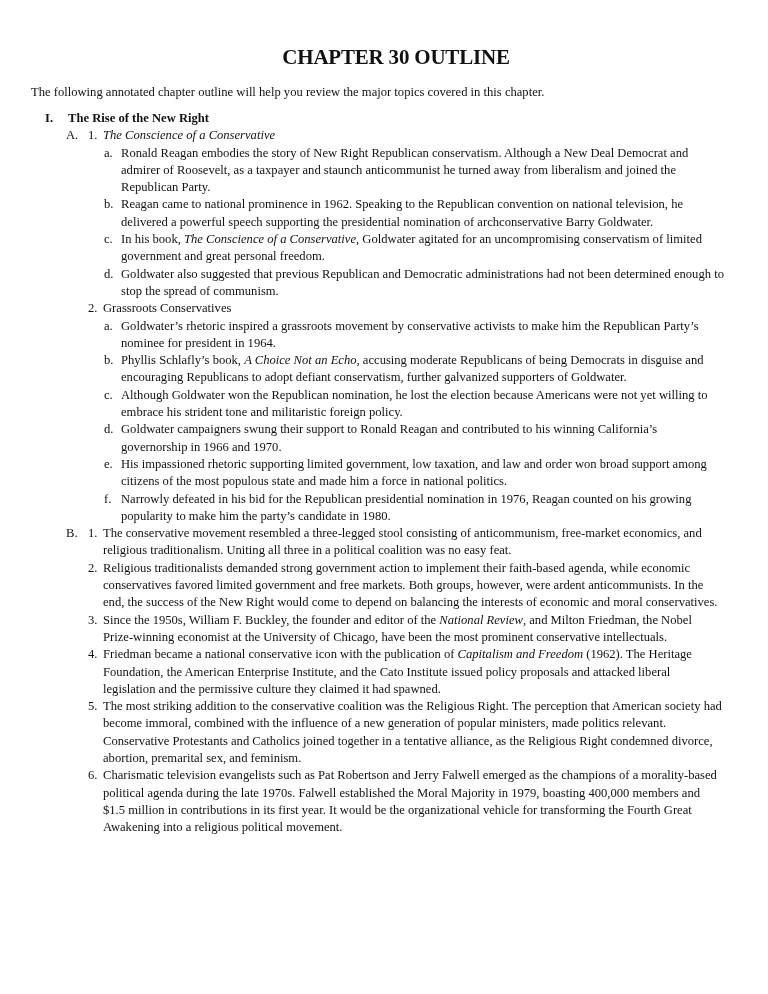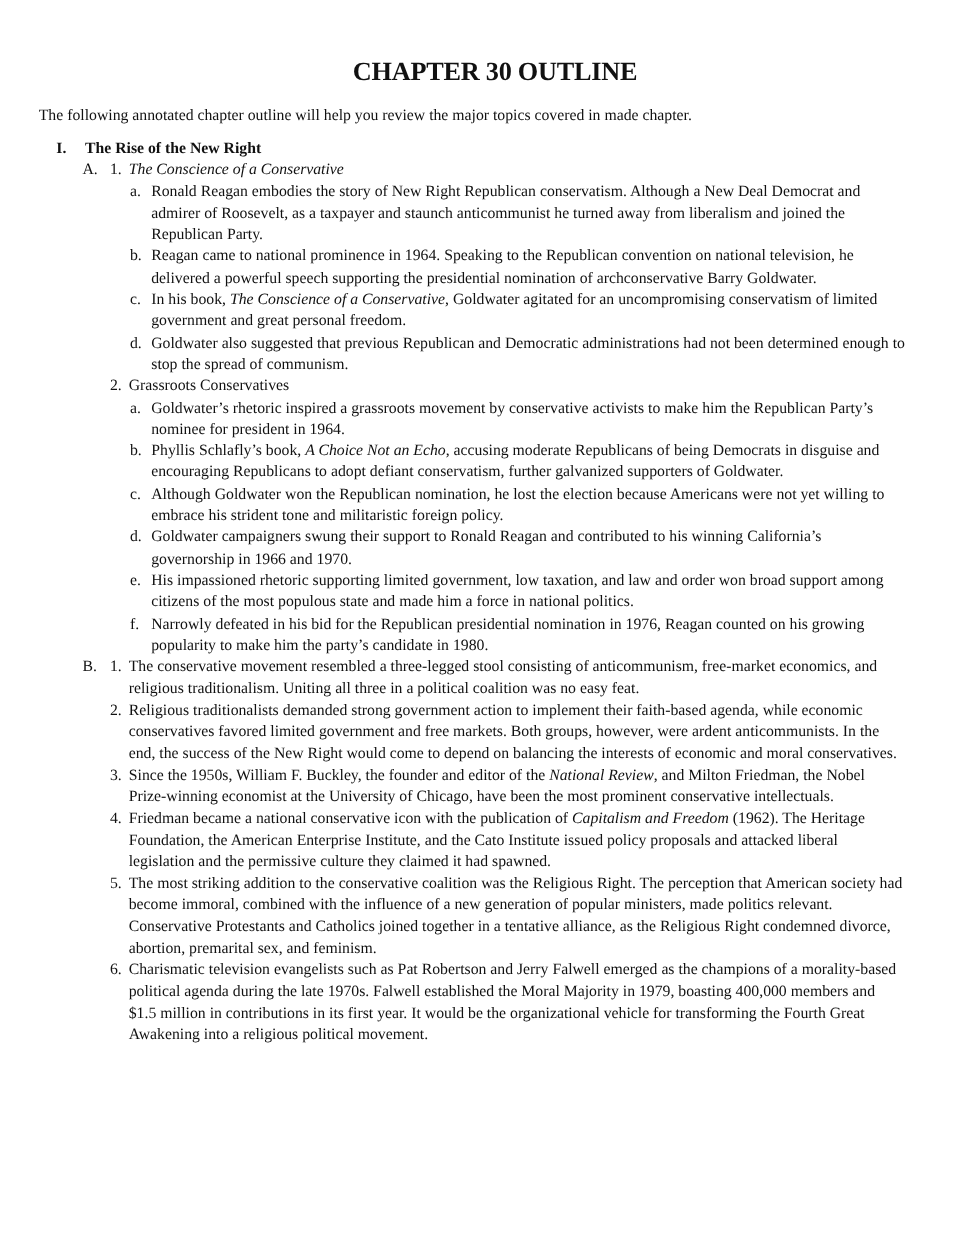--- a/index.html
+++ b/index.html
@@ -31,21 +31,21 @@
     .L3 .mk { left: 104px; }
     .L2b { padding-left: 103px; width: 620px; }
     .L2b .mk { left: 88px; }
     i { }
   </style>
 </head>
 <body>
 
 <div class="page">
   <div class="title">CHAPTER 30 OUTLINE</div>
-  <div class="intro">The following annotated chapter outline will help you review the major topics covered in made chapter.</div>
+  <div class="intro">The following annotated chapter outline will help you review the major topics covered in this chapter.</div>
 
   <div class="outline">
 
     <div class="row roman">
       <span class="mk">I.</span>
       <span>The Rise of the New Right</span>
     </div>
 
     <div class="row L1">
       <span class="mk">A.</span>
@@ -54,21 +54,21 @@
     <div class="row L2">
       <span class="mk">1.</span>
       <i>The Conscience of a Conservative</i>
     </div>
     <div class="row L3">
       <span class="mk">a.</span>
       <span>Ronald Reagan embodies the story of New Right Republican conservatism. Although a New Deal Democrat and admirer of Roosevelt, as a taxpayer and staunch anticommunist he turned away from liberalism and joined the Republican Party.</span>
     </div>
     <div class="row L3">
       <span class="mk">b.</span>
-      <span>Reagan came to national prominence in 1964. Speaking to the Republican convention on national television, he delivered a powerful speech supporting the presidential nomination of archconservative Barry Goldwater.</span>
+      <span>Reagan came to national prominence in 1962. Speaking to the Republican convention on national television, he delivered a powerful speech supporting the presidential nomination of archconservative Barry Goldwater.</span>
     </div>
     <div class="row L3">
       <span class="mk">c.</span>
       <span>In his book, </span><i>The Conscience of a Conservative</i><span>, Goldwater agitated for an uncompromising conservatism of limited government and great personal freedom.</span>
     </div>
     <div class="row L3">
       <span class="mk">d.</span>
       <span>Goldwater also suggested that previous Republican and Democratic administrations had not been determined enough to stop the spread of communism.</span>
     </div>
 

